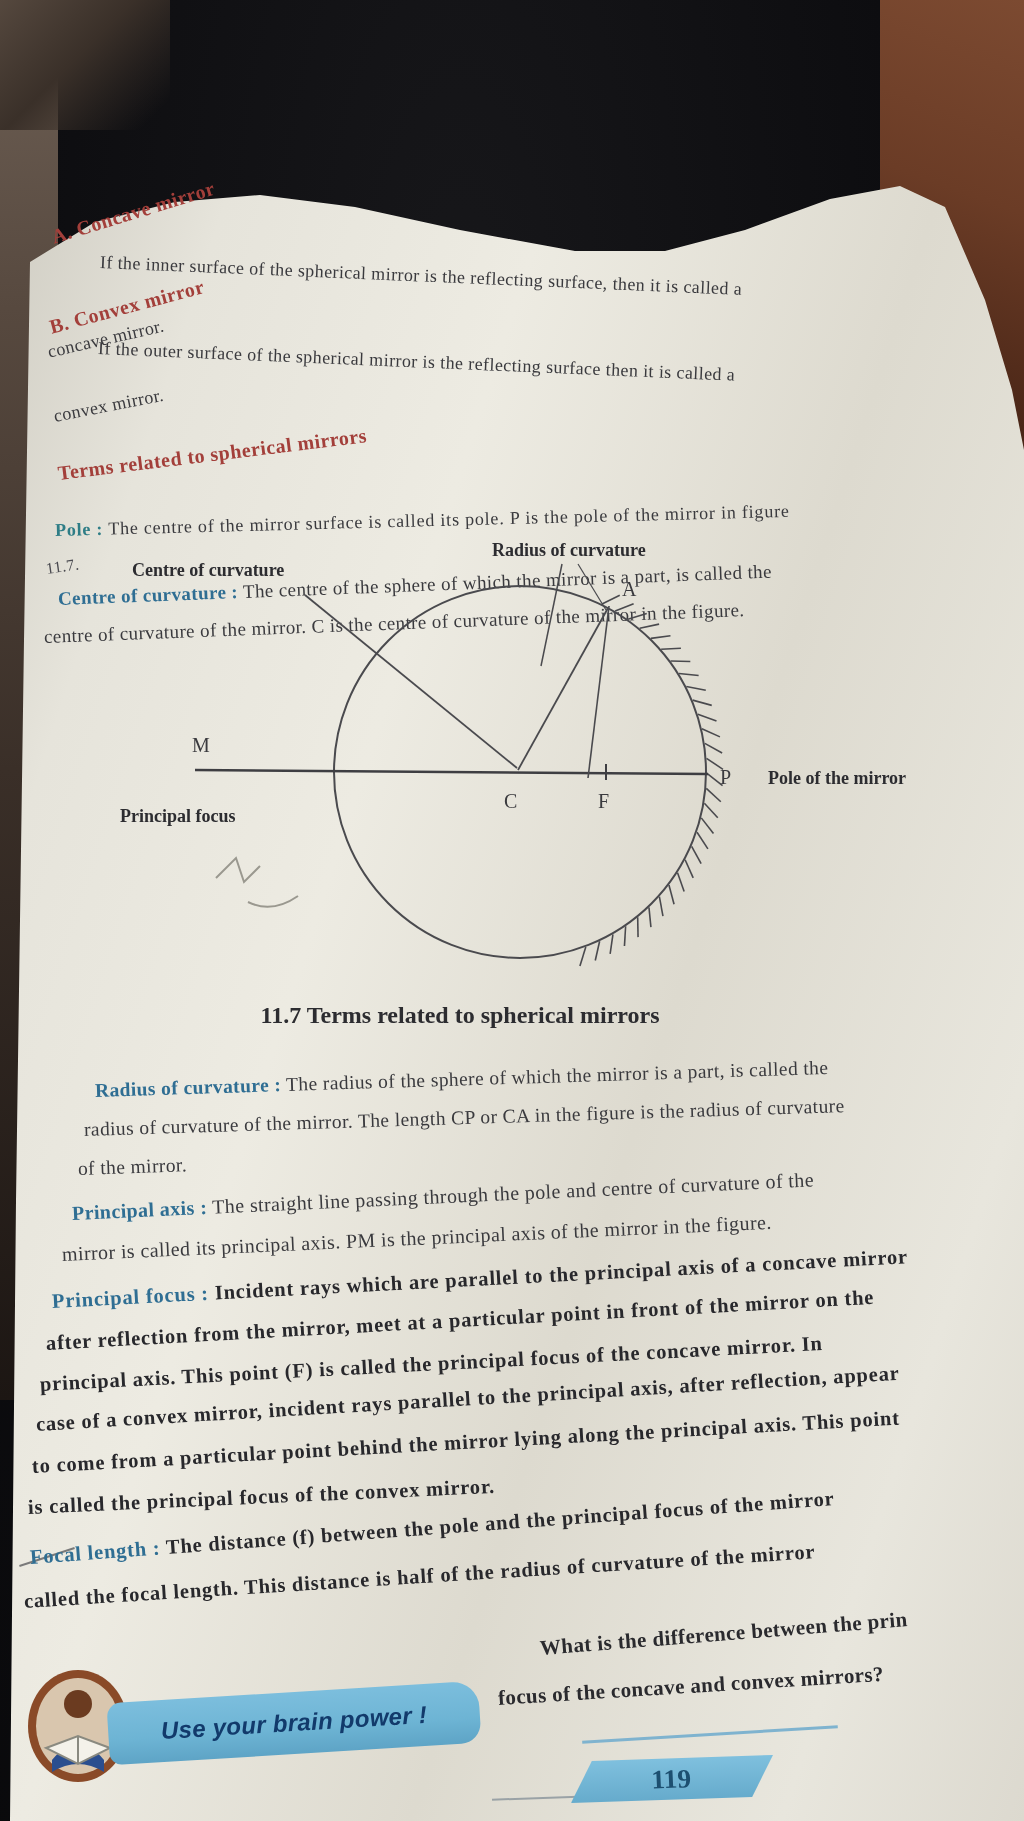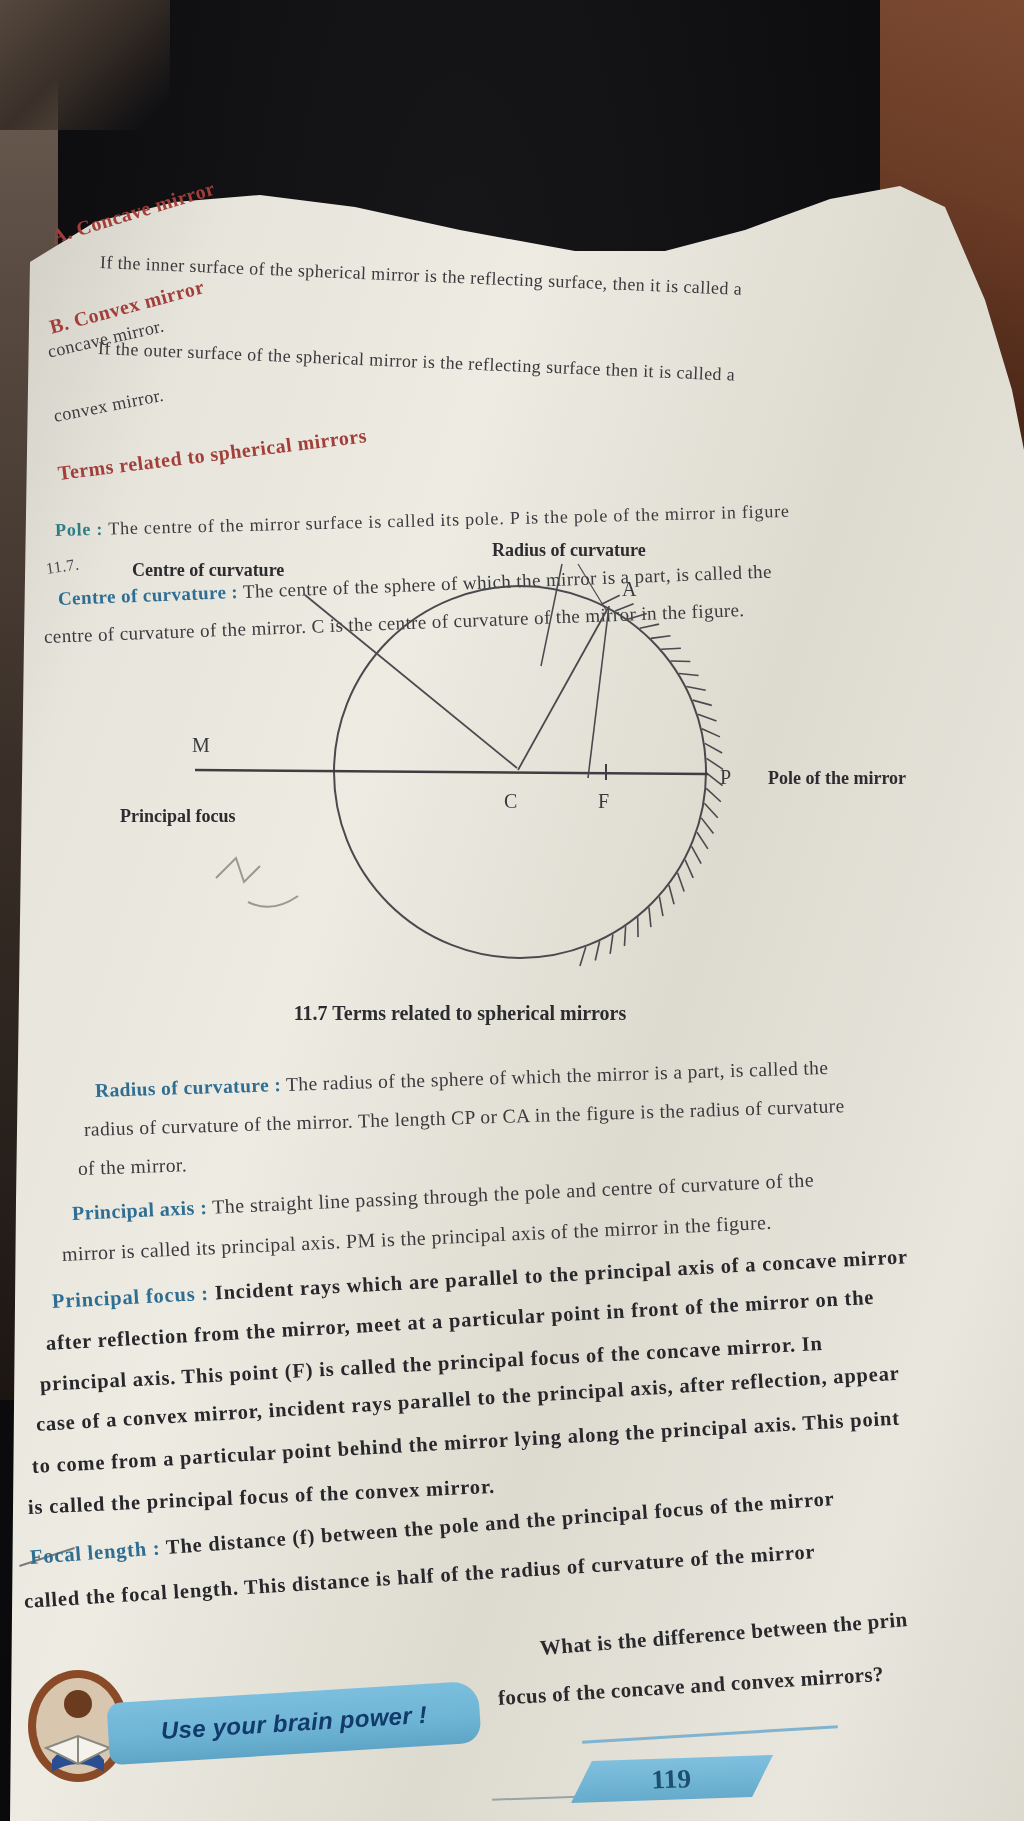--- a/index.html
+++ b/index.html
@@ -16,21 +16,21 @@
         background:linear-gradient(108deg,#c9c6bc 0%,#e6e4db 18%,#edebe2 38%,#dddacf 62%,#e8e6dd 85%,#dcd9cf 100%);
         clip-path:polygon(30px 262px,95px 222px,175px 202px,260px 195px,355px 207px,460px 230px,
           575px 251px,665px 251px,745px 230px,830px 199px,900px 186px,945px 207px,985px 300px,
           1012px 390px,1024px 450px,1024px 1821px,10px 1821px,16px 1200px,24px 640px);}
   .tl{position:absolute;white-space:nowrap;color:#3a3a3e;font-size:18px;letter-spacing:.4px;
       transform-origin:left center;}
   .red{color:#a33f3a;font-weight:bold;font-size:20px;letter-spacing:.5px;}
   .lbl{color:#2f6e93;font-weight:bold;}
   .bold-body{font-weight:bold;color:#28282c;font-size:20.5px;letter-spacing:.8px;}
   .caption{position:absolute;left:200px;top:1002px;width:520px;text-align:center;
-      font-weight:bold;color:#2c2c30;font-size:20px;}
+      font-weight:bold;color:#2c2c30;font-size:24px;}
   .diagram{position:absolute;left:120px;top:540px;}
   .dlabel{font-family:"Liberation Serif",serif;font-weight:bold;fill:#2c2c30;font-size:18px;}
   .dletter{font-family:"Liberation Serif",serif;fill:#3a3a3e;font-size:20px;font-weight:normal;}
   .banner{position:absolute;left:108px;top:1692px;width:372px;height:62px;
       background:linear-gradient(180deg,#7cbedd 0%,#6db4d4 60%,#5ea4c6 100%);
       border-radius:14px 26px 20px 12px;transform:rotate(-3.5deg);
       display:flex;align-items:center;justify-content:center;}
   .banner span{font-family:"Liberation Sans",sans-serif;font-style:italic;font-weight:bold;
       color:#123a6b;font-size:24px;letter-spacing:.3px;}
   .brain-icon{position:absolute;left:26px;top:1668px;}

